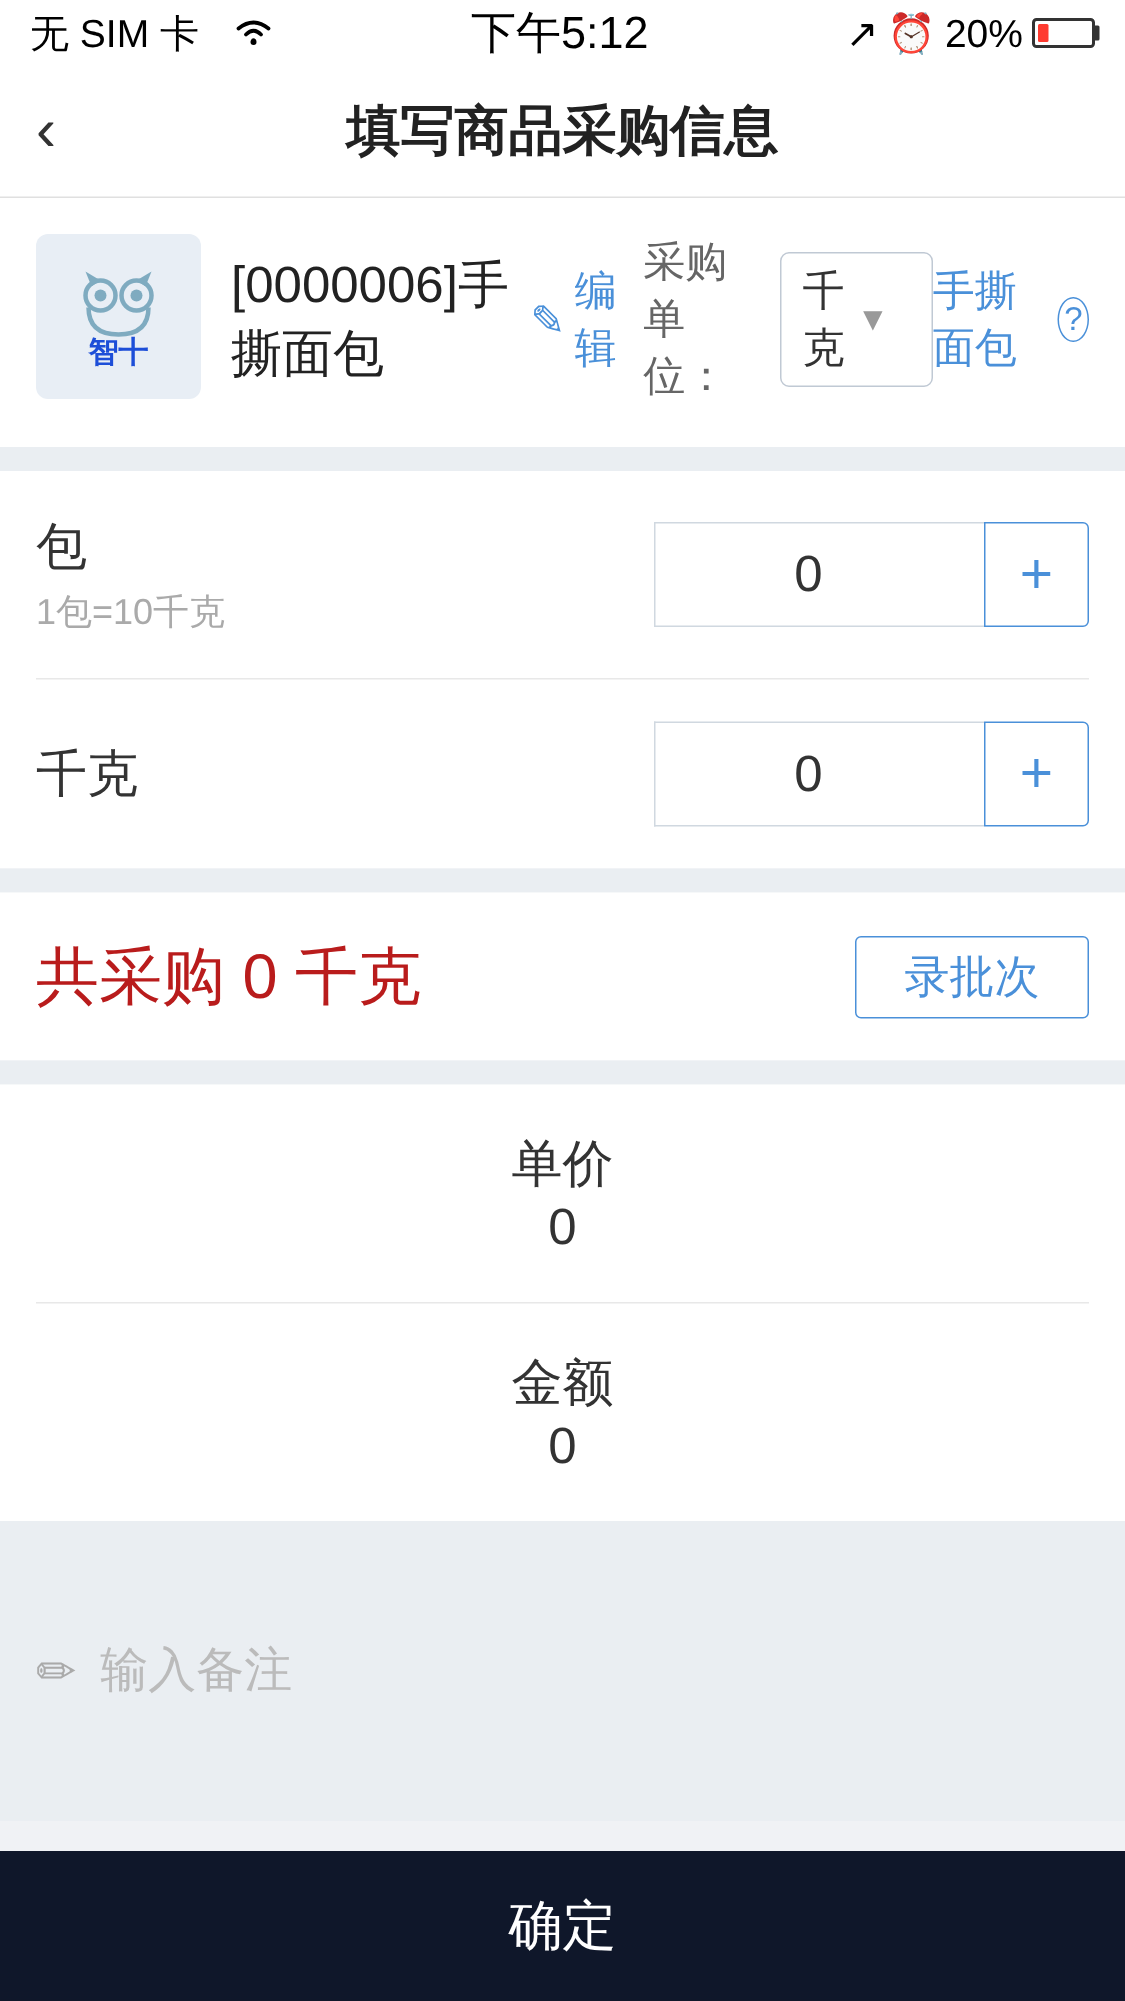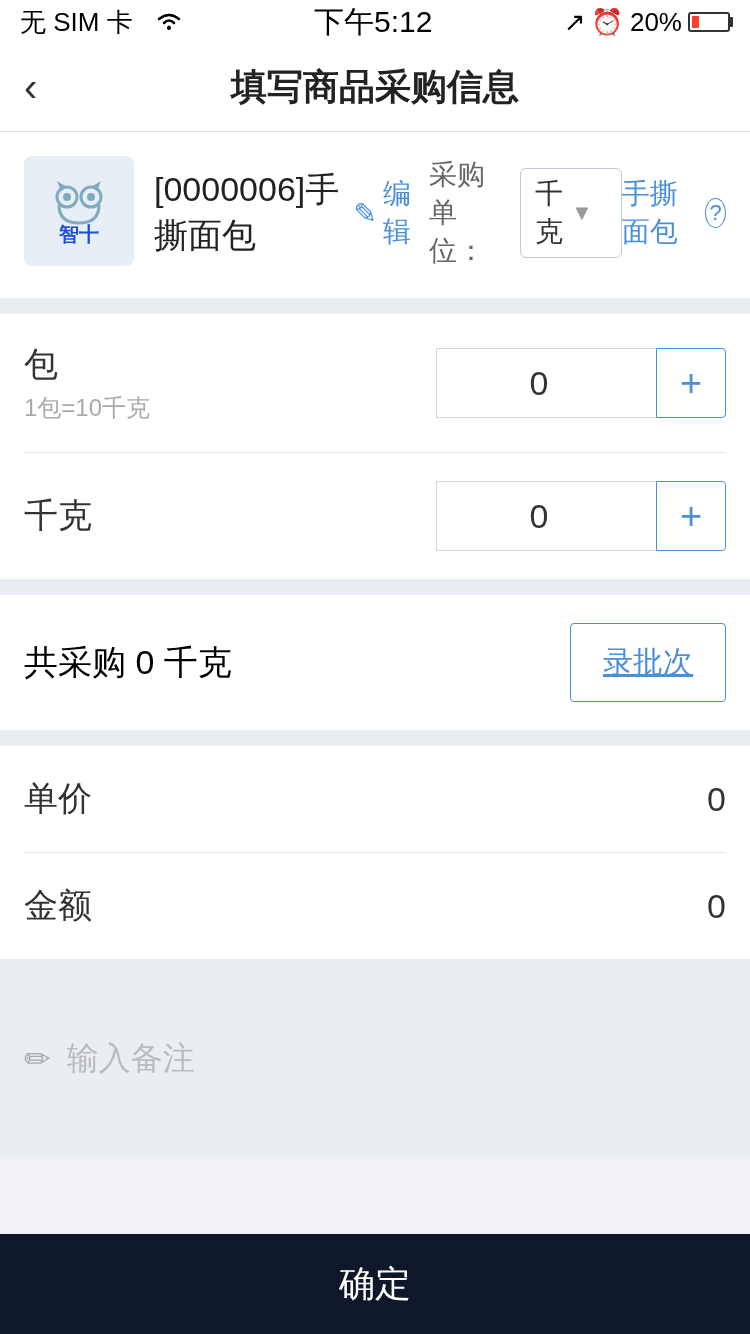--- a/index.html
+++ b/index.html
@@ -151,37 +151,37 @@
       cursor: pointer;
       border-radius: 0 4px 4px 0;
     }
 
     
     .summary-row {
       background: #fff;
       display: flex; align-items: center; justify-content: space-between;
       padding: 28px 24px;
     }
-    .summary-text { font-size: 34px; color: #000000; }
+    .summary-text { font-size: 42px; color: #b91c1c; }
     .batch-btn {
       border: 1px solid #4a90d9;
       color: #4a90d9;
       background: #fff;
-      padding: 18px 32px;
+      padding: 6px 32px;
       font-size: 30px;
       border-radius: 4px;
       cursor: pointer;
-      text-decoration: underline;
     }
 
     
     .price-section { background: #fff; }
     .price-row {
       display: flex; align-items: center; justify-content: space-between;
       padding: 30px 24px;
+      flex-direction: column;
     }
     .price-label { font-size: 34px; color: #333; }
     .price-value { font-size: 34px; color: #333; }
 
     
     .remark-section {
       background: #eaeef2;
       padding: 30px 24px;
       display: flex; align-items: center; gap: 16px;
       min-height: 200px;

